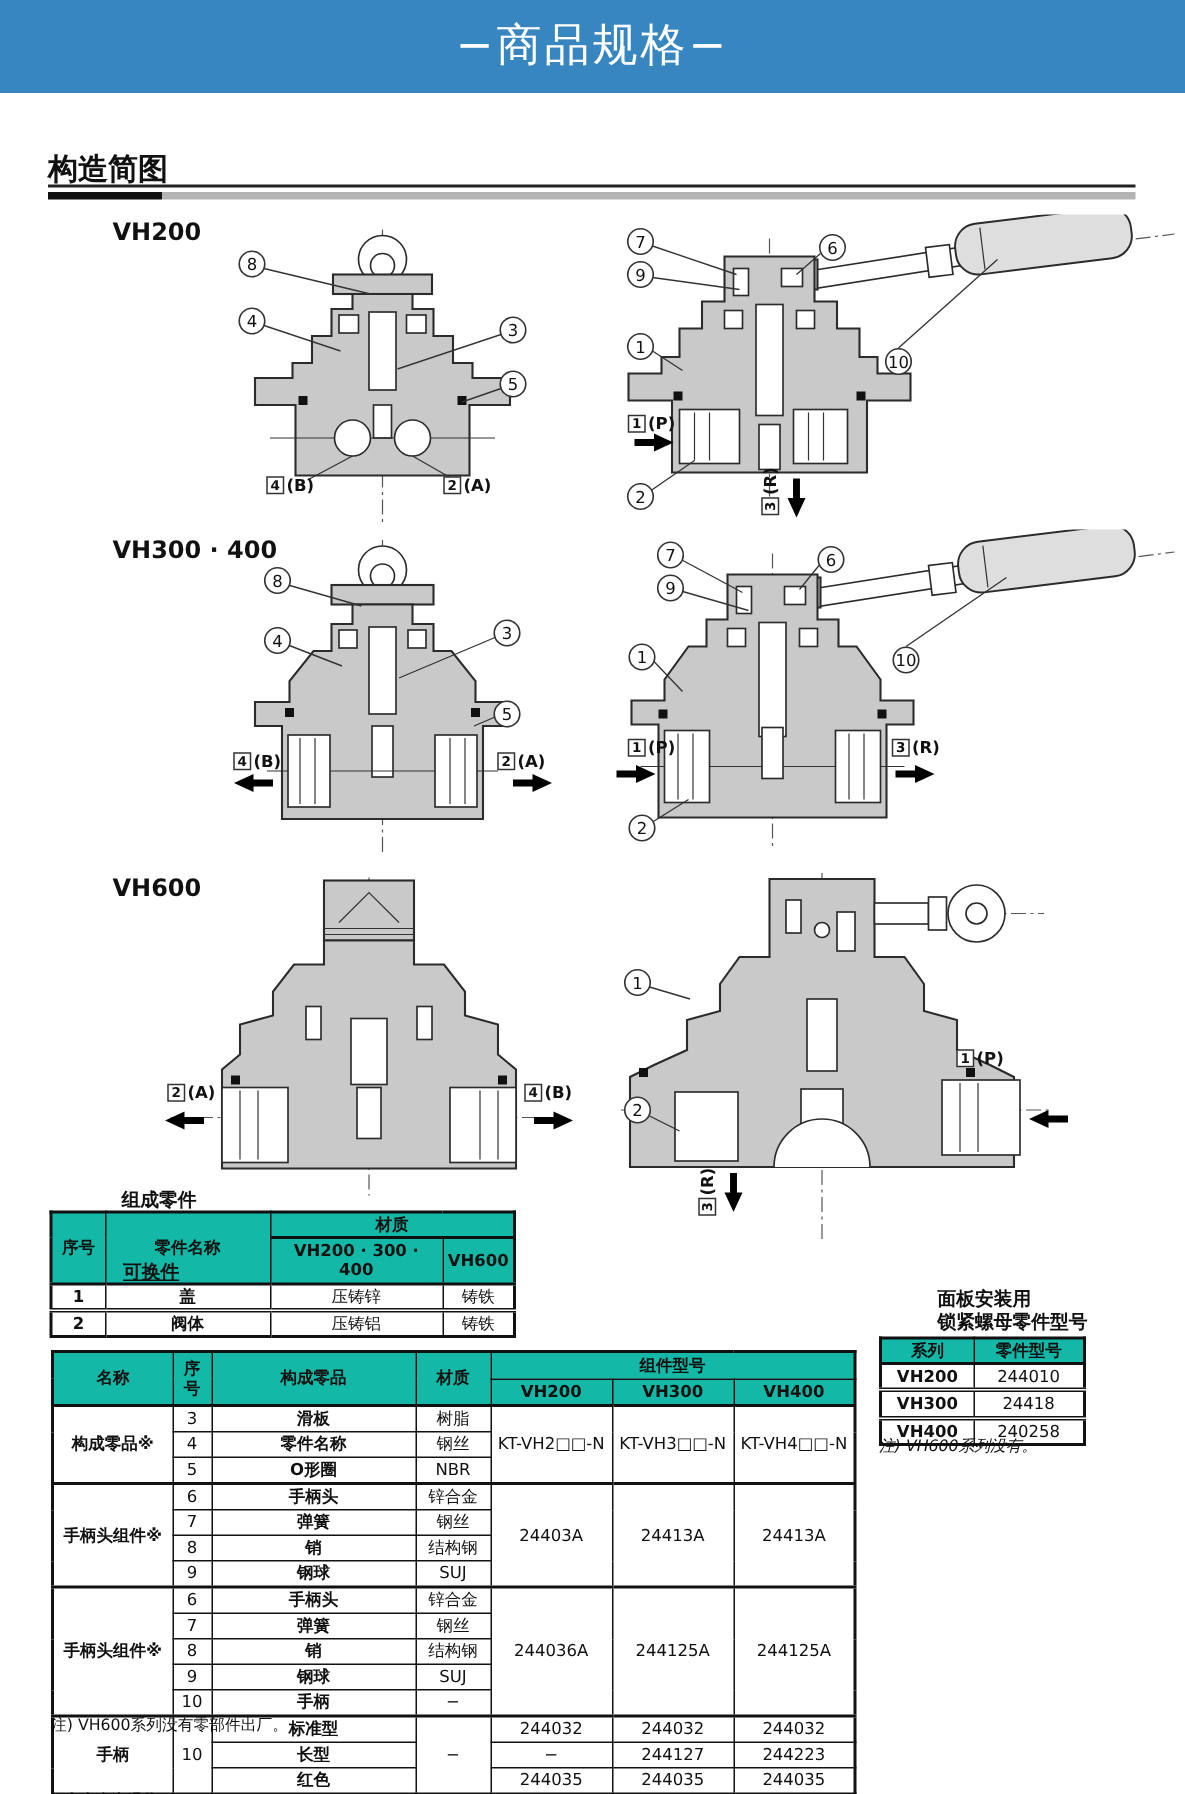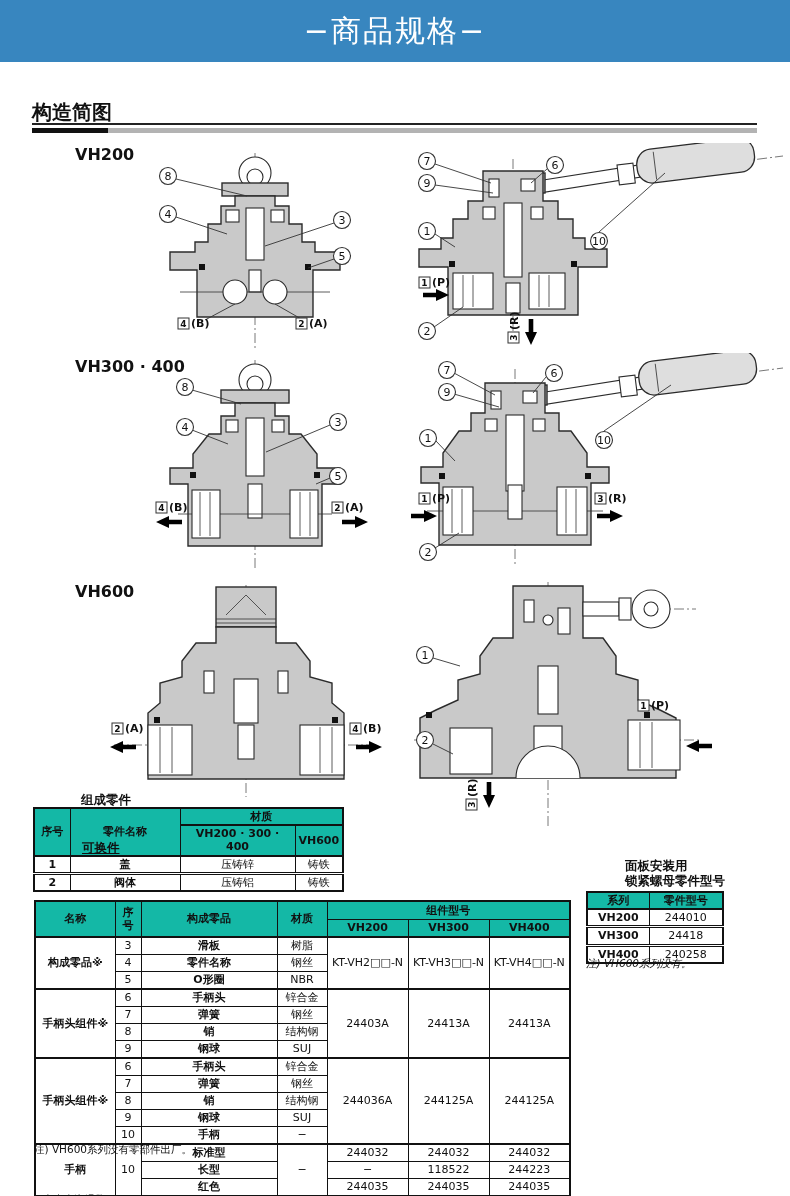--- a/index.html
+++ b/index.html
@@ -565,21 +565,21 @@
       <td rowspan="3" class="gs">10</td>
       <td class="b al gs">标准型</td>
       <td rowspan="3" class="gs">−</td>
       <td class="gs">244032</td>
       <td class="gs">244032</td>
       <td class="gs">244032</td>
     </tr>
     <tr>
       <td class="b al">长型</td>
       <td>−</td>
-      <td>118522</td>
+      <td>244127</td>
       <td>244223</td>
     </tr>
     <tr>
       <td class="b al">红色</td>
       <td>244035</td>
       <td>244035</td>
       <td>244035</td>
     </tr>
   </tbody>
     </table>

